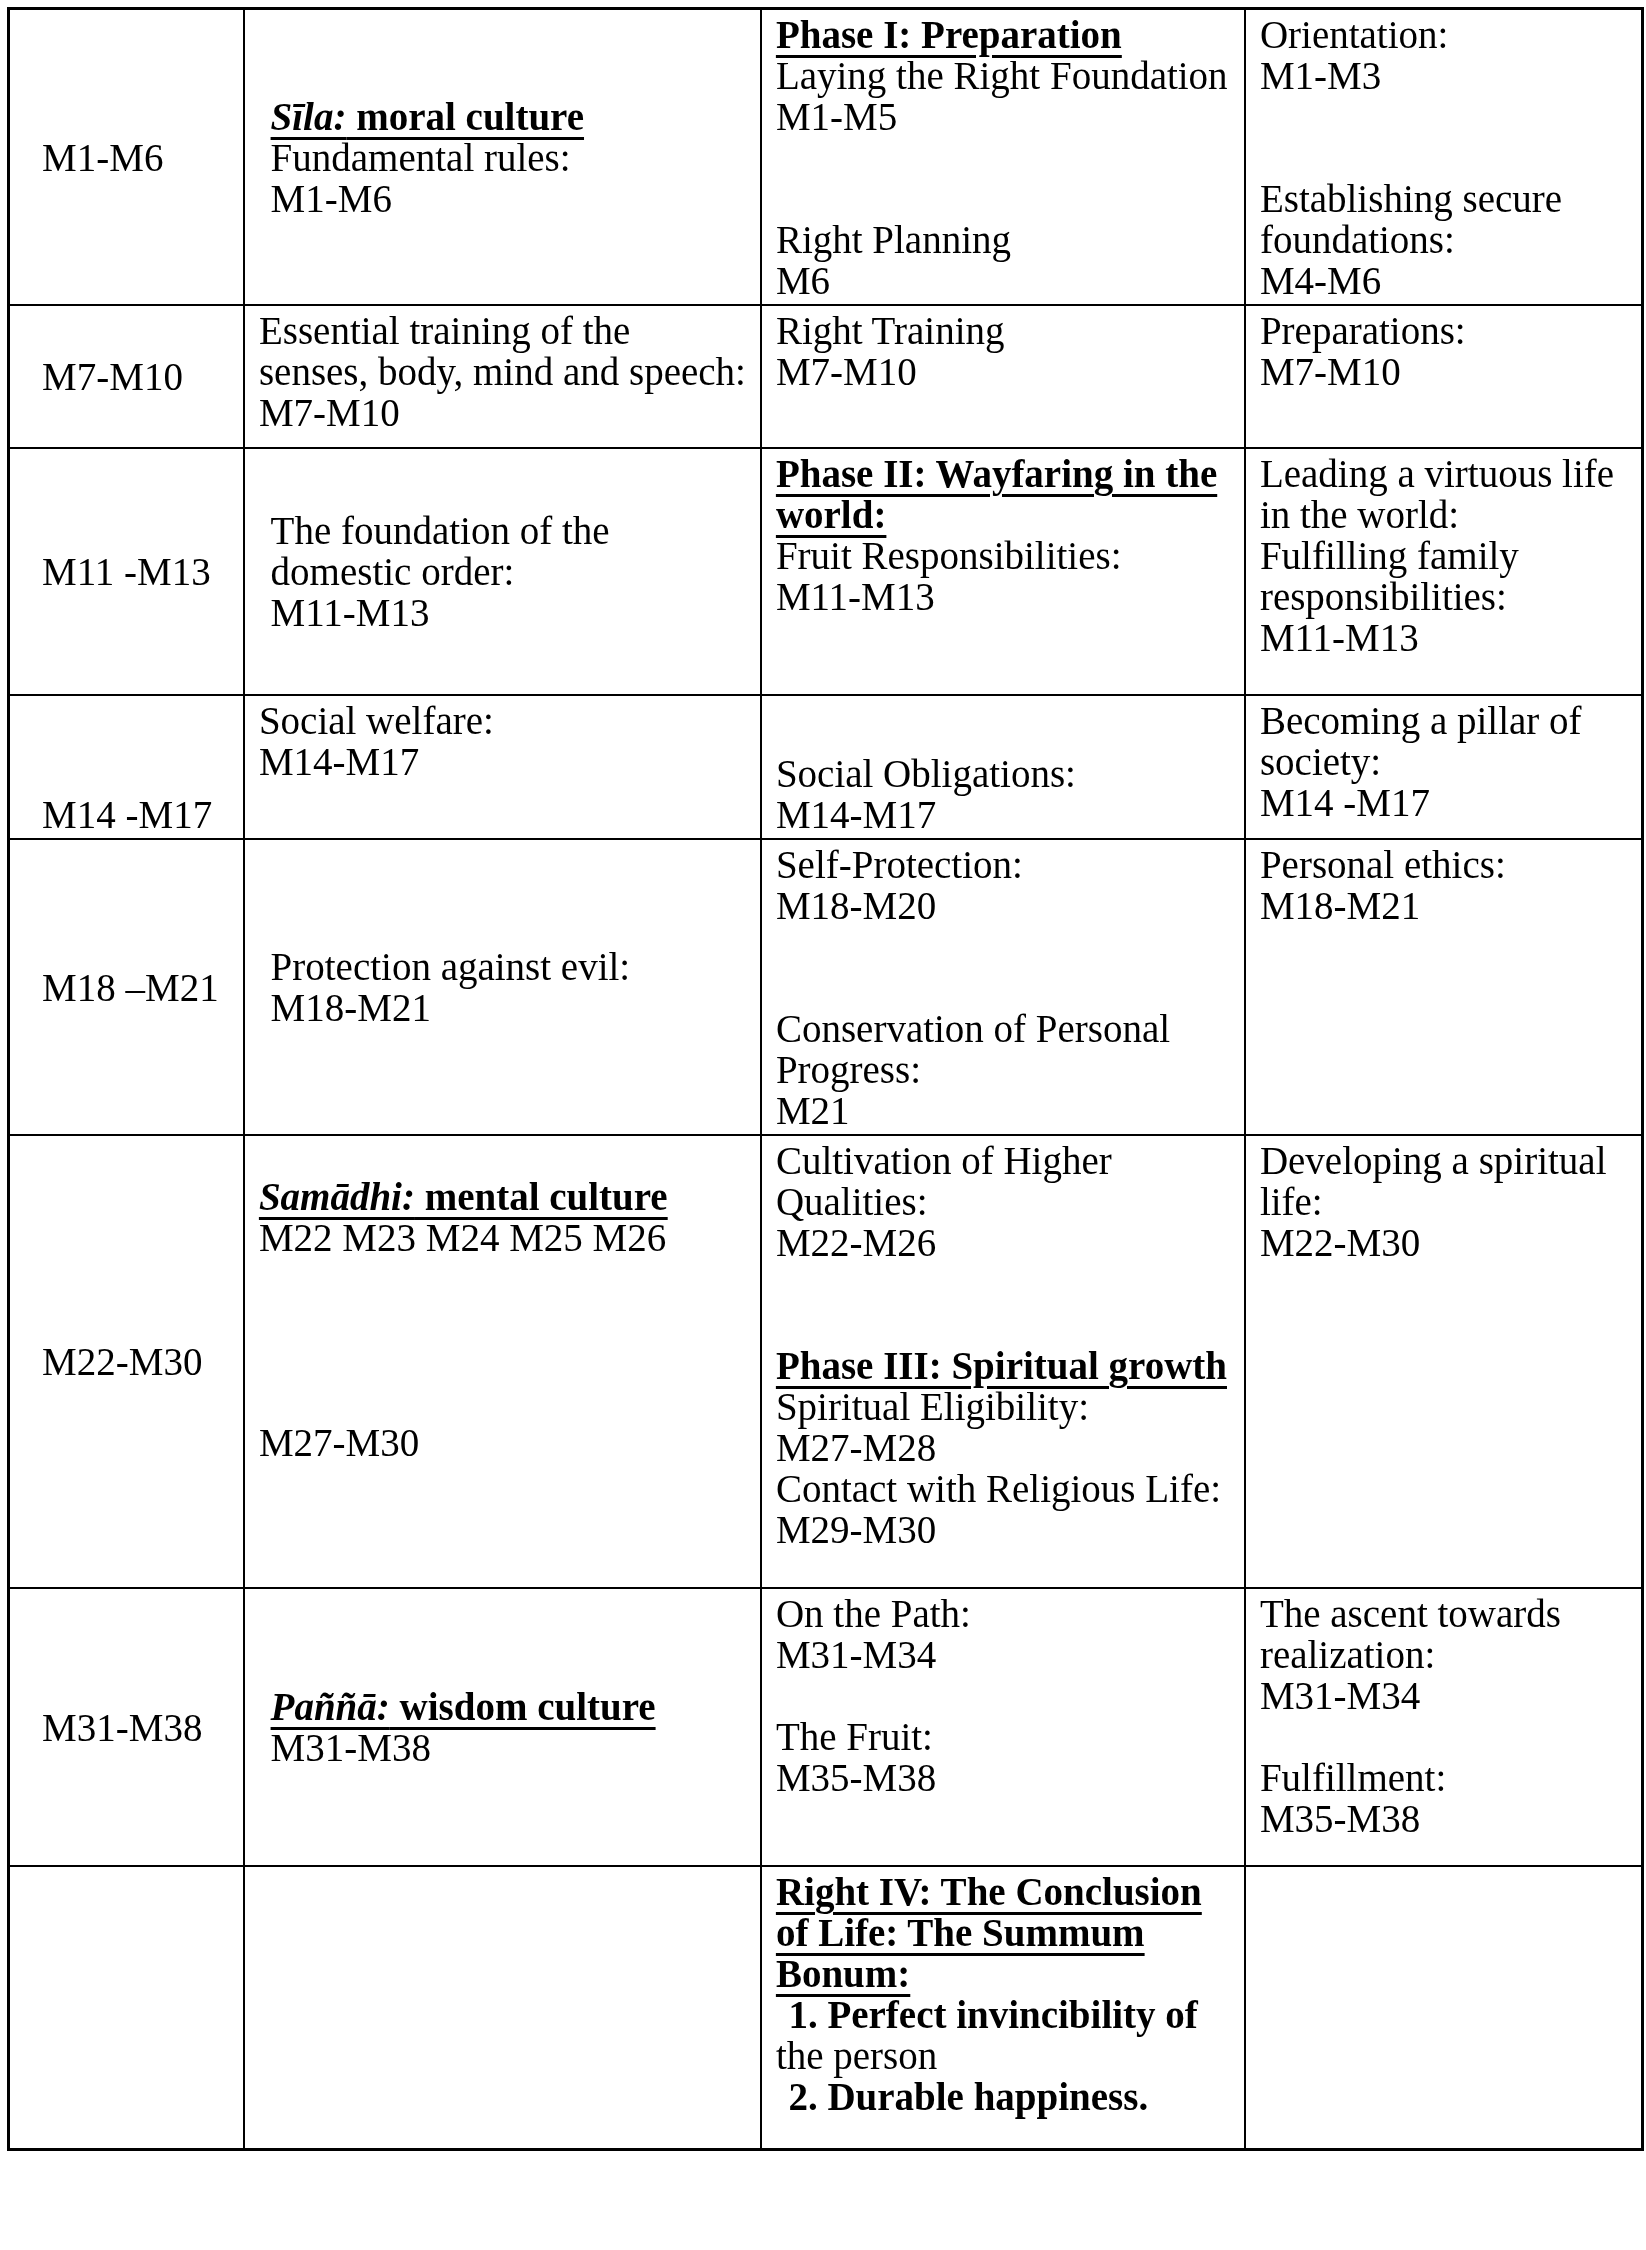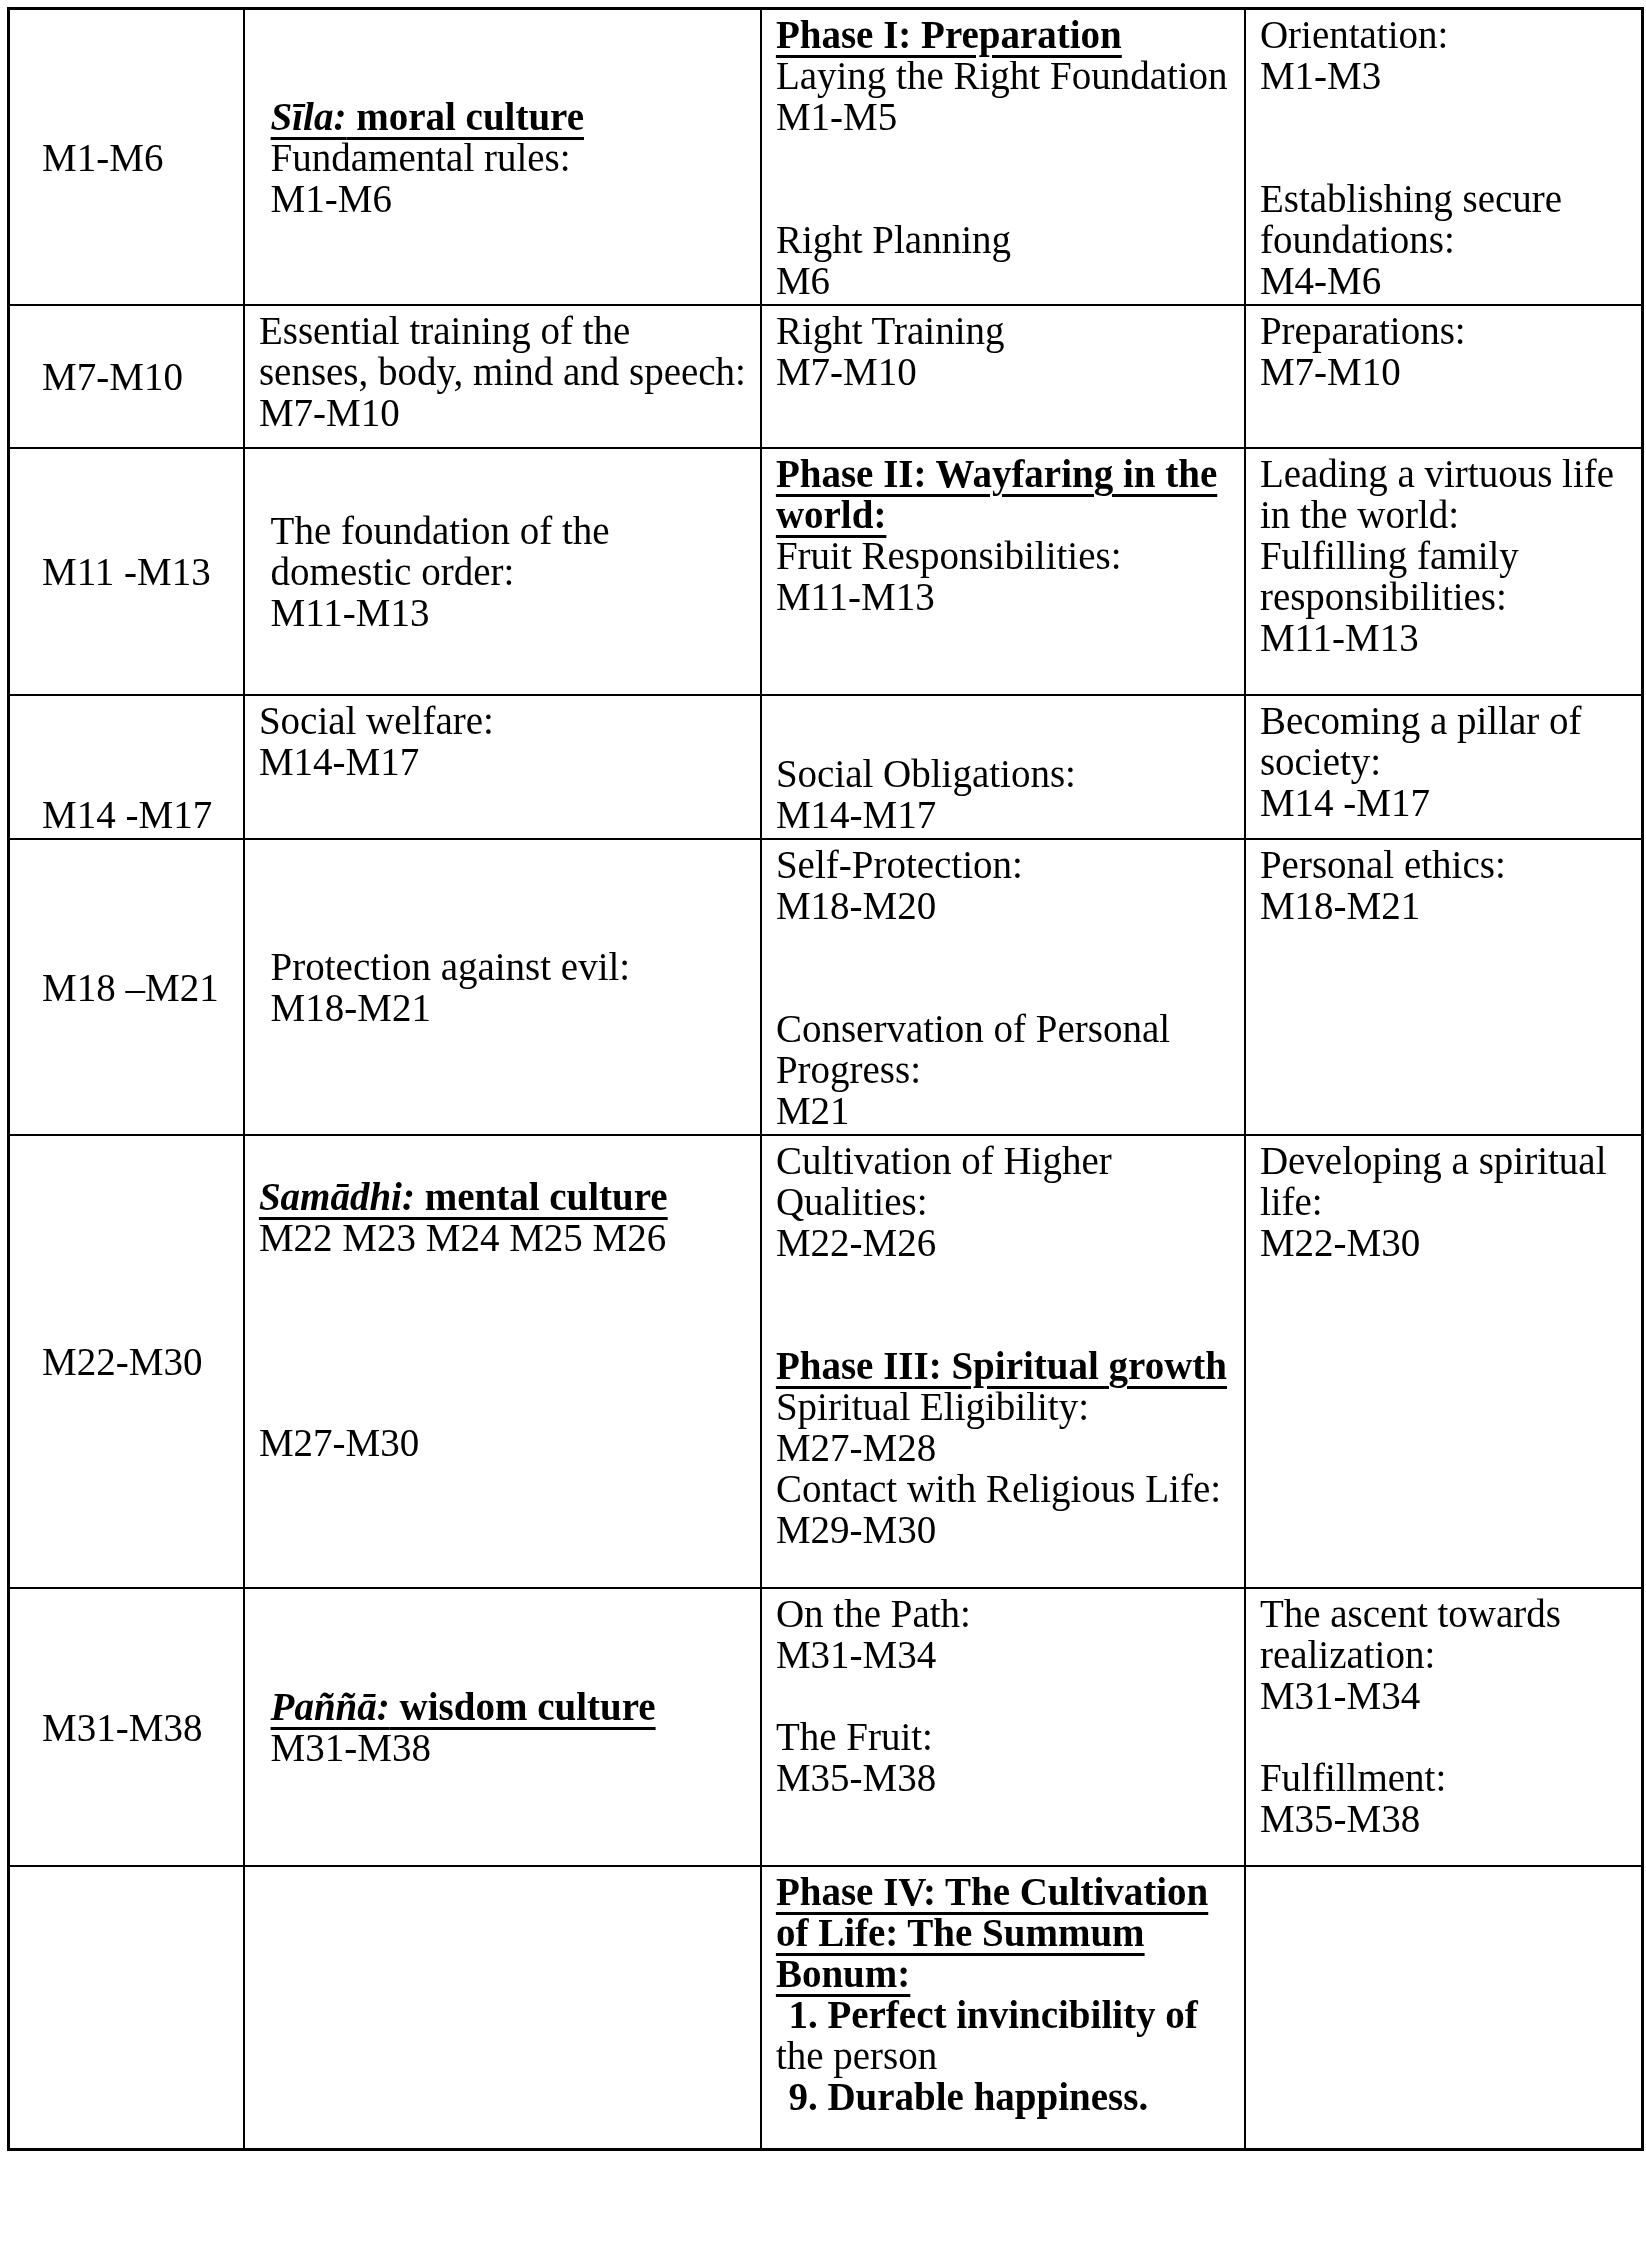--- a/index.html
+++ b/index.html
@@ -222,24 +222,24 @@
       <div class="line"></div>
       <div class="line">Fulfillment:</div>
       <div class="line">M35-M38</div>
     </td>
   </tr>
 
   <tr style="height:283px">
     <td class="c1"></td>
     <td></td>
     <td>
-      <div class="line"><span class="b u">Phase IV: The Cultivation</span></div>
+      <div class="line"><span class="b u">Right IV: The Conclusion</span></div>
       <div class="line"><span class="b u">of Life: The Summum</span></div>
       <div class="line"><span class="b u">Bonum:</span></div>
       <div class="line ind">1. Perfect invincibility of</div>
       <div class="line">the person</div>
-      <div class="line ind">9. Durable happiness.</div>
+      <div class="line ind">2. Durable happiness.</div>
     </td>
     <td></td>
   </tr>
 </tbody>
   </table>
 
 
 </body></html>

